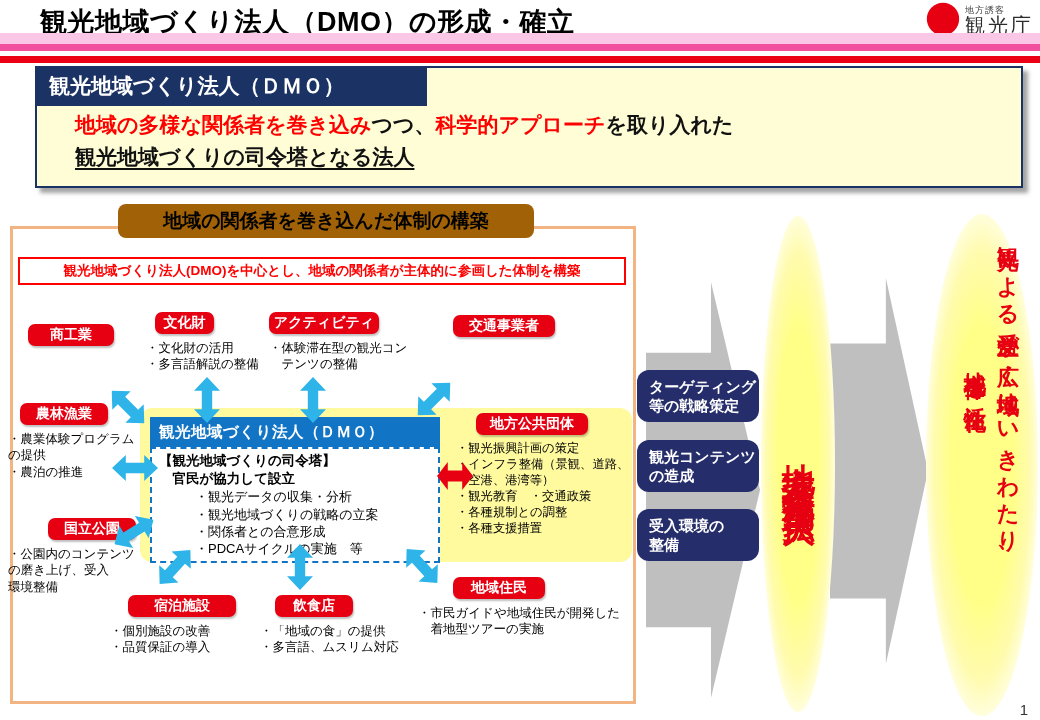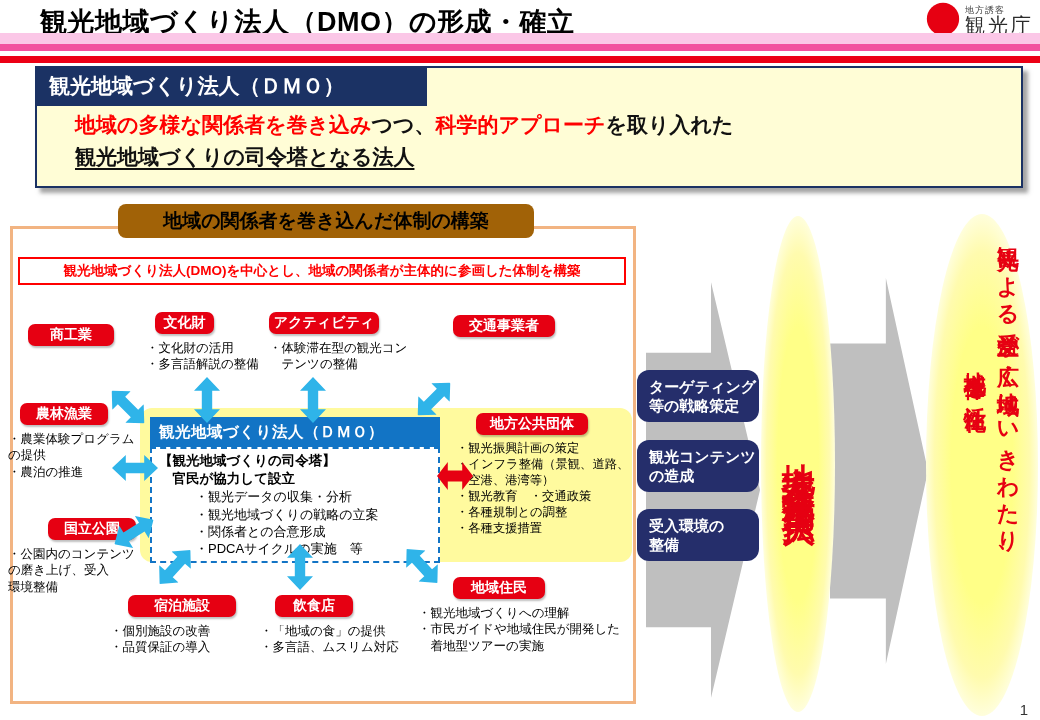--- a/index.html
+++ b/index.html
@@ -137,21 +137,20 @@
   </div>
 
   <div class="abs rbadge" style="left:275px;top:595px;width:78px;">飲食店</div>
   <div class="abs slist" style="left:260px;top:623px;width:175px;">
     <div class="sitem">・「地域の食」の提供</div>
     <div class="sitem">・多言語、ムスリム対応</div>
   </div>
 
   <div class="abs rbadge" style="left:453px;top:577px;width:92px;">地域住民</div>
   <div class="abs slist" style="left:418px;top:605px;width:215px;">
-    <div class="sitem">・観光地域づくりへの理解</div>
     <div class="sitem">・市民ガイドや地域住民が開発した
 　着地型ツアーの実施</div>
   </div>
 
   <div class="abs center-box"></div>
 
   <div class="abs dmo">
     <div class="dmo-header">観光地域づくり法人（ＤＭＯ）</div>
     <div class="dmo-body">
       <div class="dmo-bold">【観光地域づくりの司令塔】</div>

